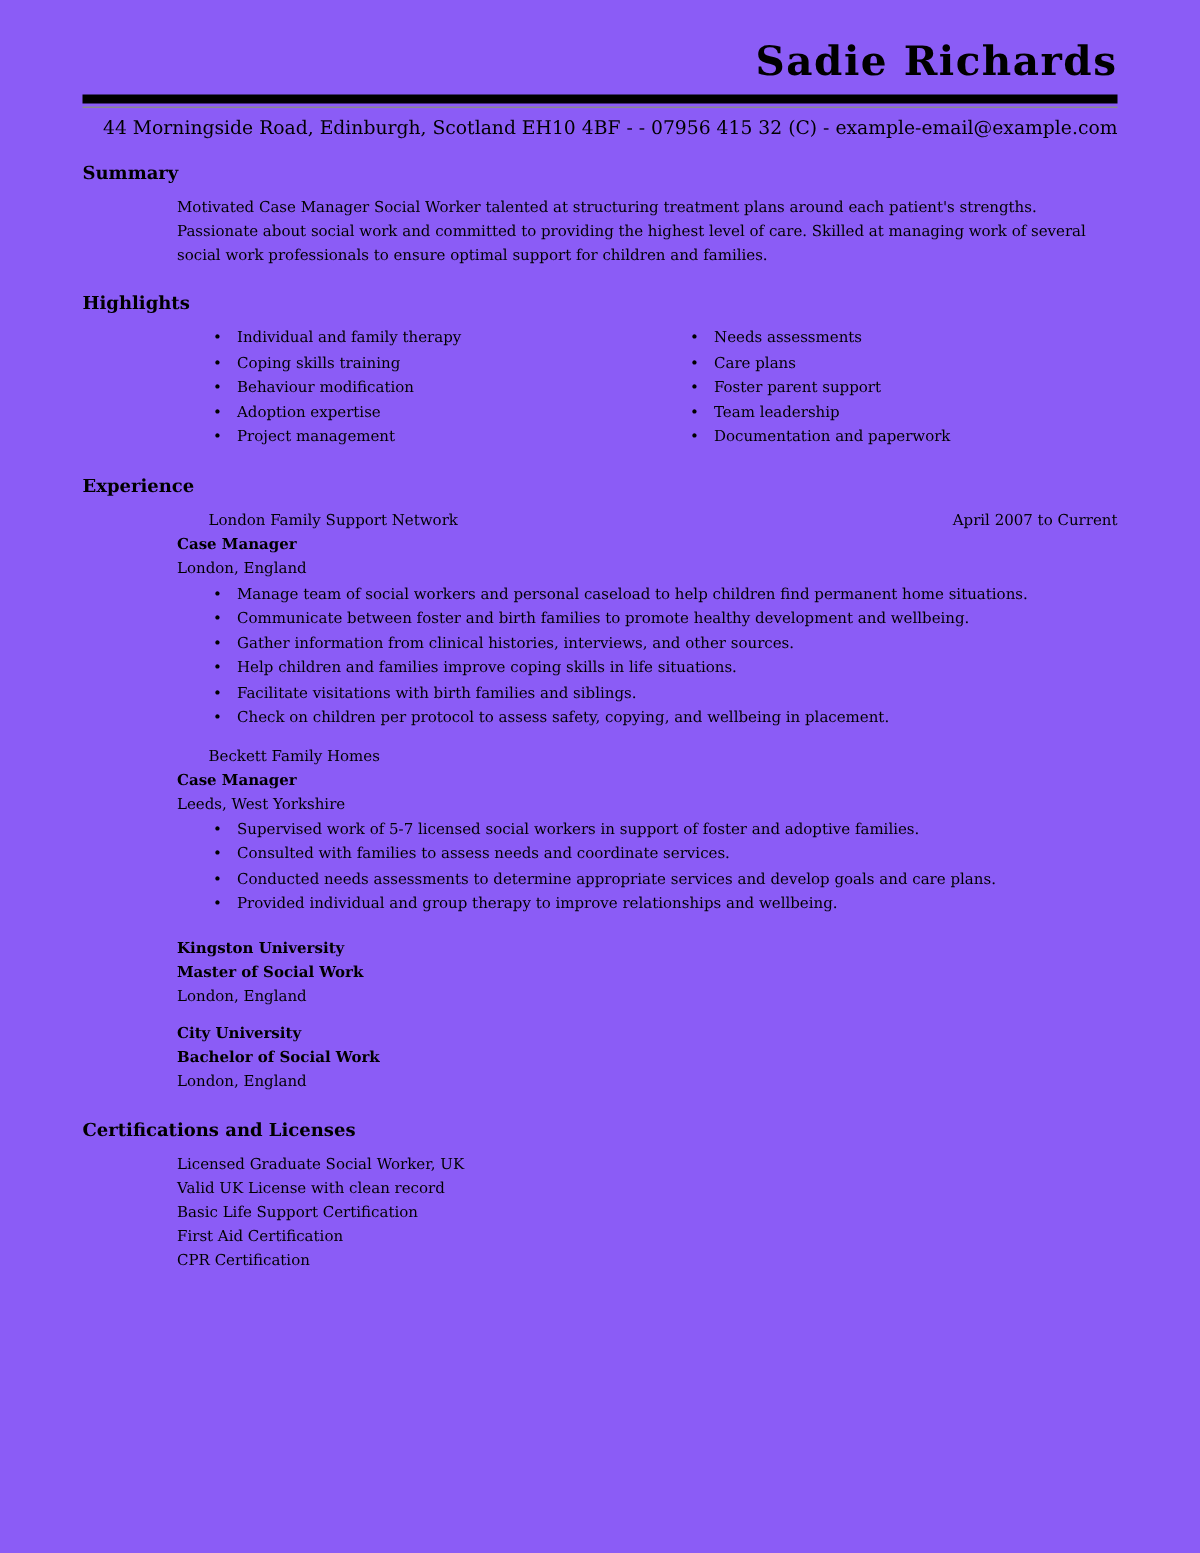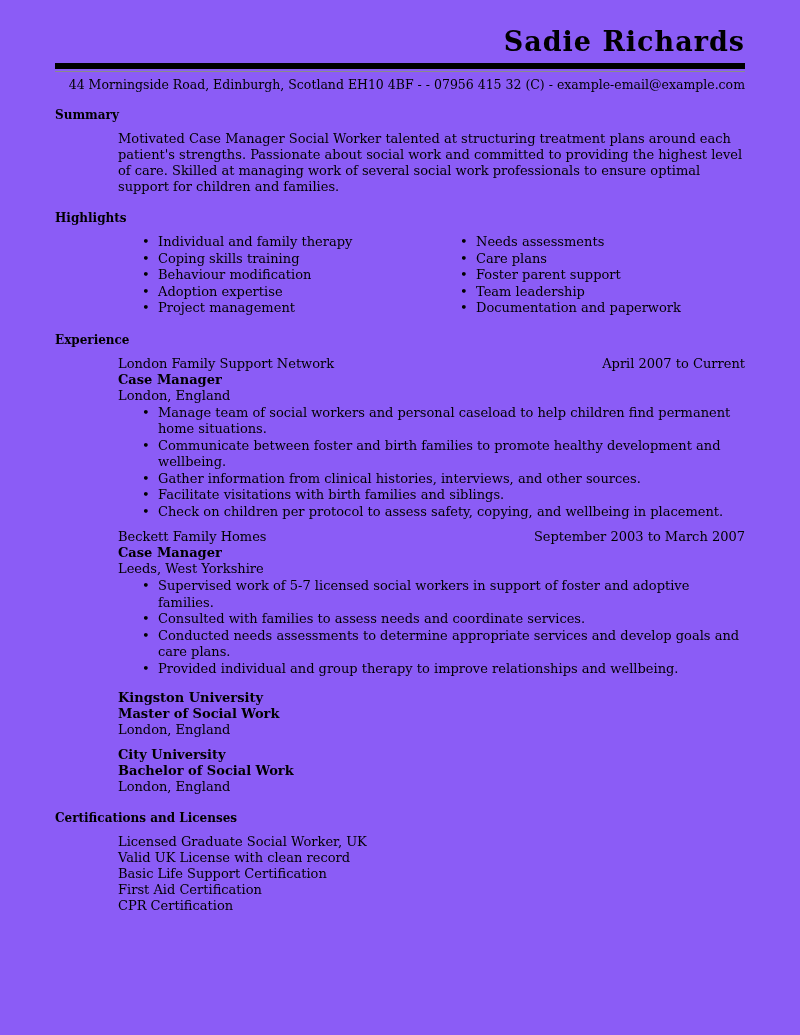--- a/index.html
+++ b/index.html
@@ -33,39 +33,39 @@
 
   .section { margin-top: 13px; }
   .section-heading {
     font-size: 12px;
     font-weight: bold;
     line-height: 21px;
   }
   .section-body {
     margin-left: 63px;
     margin-top: 5px;
-    font-size: 13px;
+    font-size: 10px;
     line-height: 16px;
   }
 
   ul { list-style: none; }
   li { position: relative; padding-left: 18px; line-height: 16.5px; }
   li::before {
     content: "\2022";
     position: absolute;
     left: 2px;
     top: 0;
   }
 
   .hl-columns { display: flex; }
   .hl-col-left  { margin-left: 22px; flex: 0 0 296px; }
   .hl-col-right { margin-left: 22px; }
 
   .job { margin-bottom: 9px; }
-  .job-header { display: flex; justify-content: space-between; }
+  .job-header { display: flex; justify-content: space-between; margin-left: 21px; }
   .job-company { }
   .job-dates { text-align: right; }
   .job-title { font-weight: bold; }
   .job-bullets { margin-left: 22px; margin-top: 1px; }
 
   .edu-entry { margin-bottom: 9px; }
   .edu-school, .edu-degree { font-weight: bold; }
 
   .cert-line { line-height: 16px; }
 </style>
@@ -115,29 +115,29 @@
           <div class="job-header">
             <span class="job-company">London Family Support Network</span>
             <span class="job-dates">April 2007 to Current</span>
           </div>
           <div class="job-title">Case Manager</div>
           <div class="job-location">London, England</div>
           <ul class="job-bullets">
             <li>Manage team of social workers and personal caseload to help children find permanent home situations.</li>
             <li>Communicate between foster and birth families to promote healthy development and wellbeing.</li>
             <li>Gather information from clinical histories, interviews, and other sources.</li>
+            <li>Help children and families improve coping skills in life situations.</li>
             <li>Facilitate visitations with birth families and siblings.</li>
             <li>Check on children per protocol to assess safety, copying, and wellbeing in placement.</li>
           </ul>
         </div>
 
         <div class="job">
           <div class="job-header">
             <span class="job-company">Beckett Family Homes</span>
-            <span class="job-dates">September 2003 to March 2007</span>
           </div>
           <div class="job-title">Case Manager</div>
           <div class="job-location">Leeds, West Yorkshire</div>
           <ul class="job-bullets">
             <li>Supervised work of 5-7 licensed social workers in support of foster and adoptive families.</li>
             <li>Consulted with families to assess needs and coordinate services.</li>
             <li>Conducted needs assessments to determine appropriate services and develop goals and care plans.</li>
             <li>Provided individual and group therapy to improve relationships and wellbeing.</li>
           </ul>
         </div>

